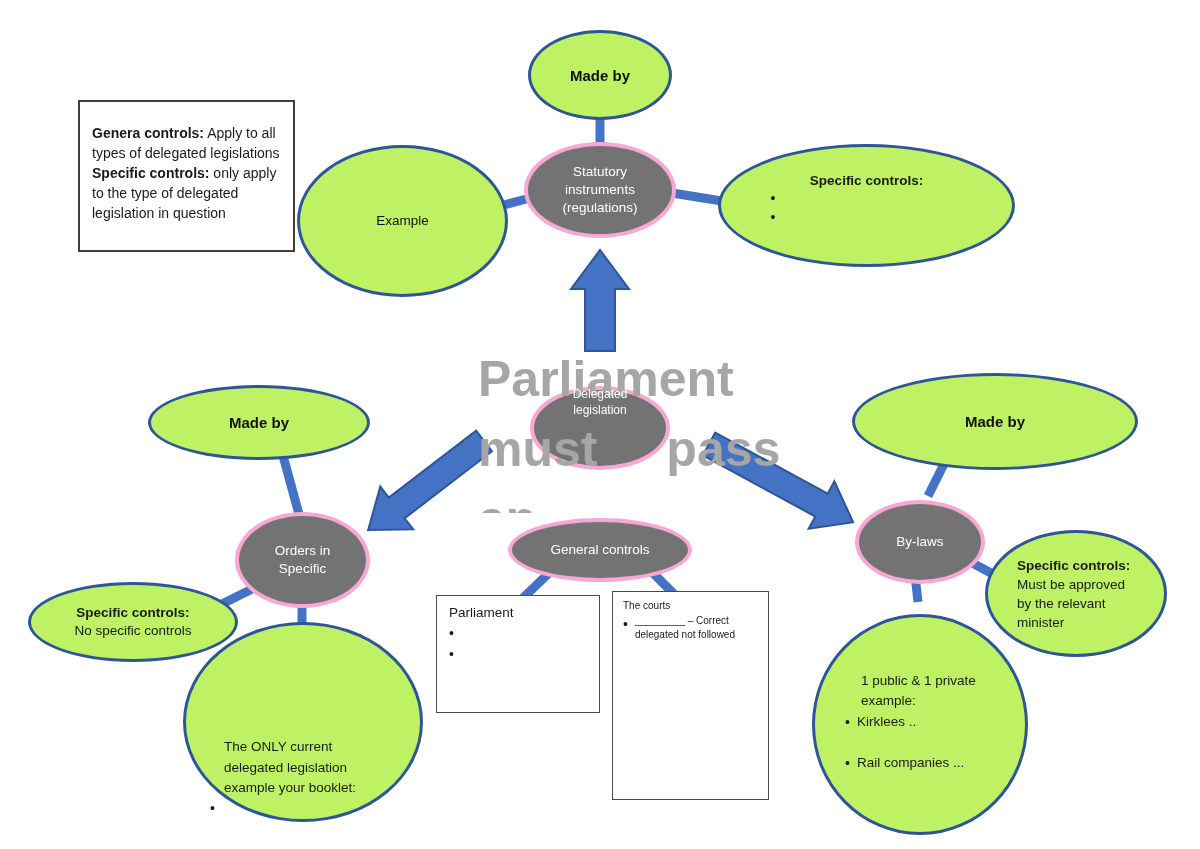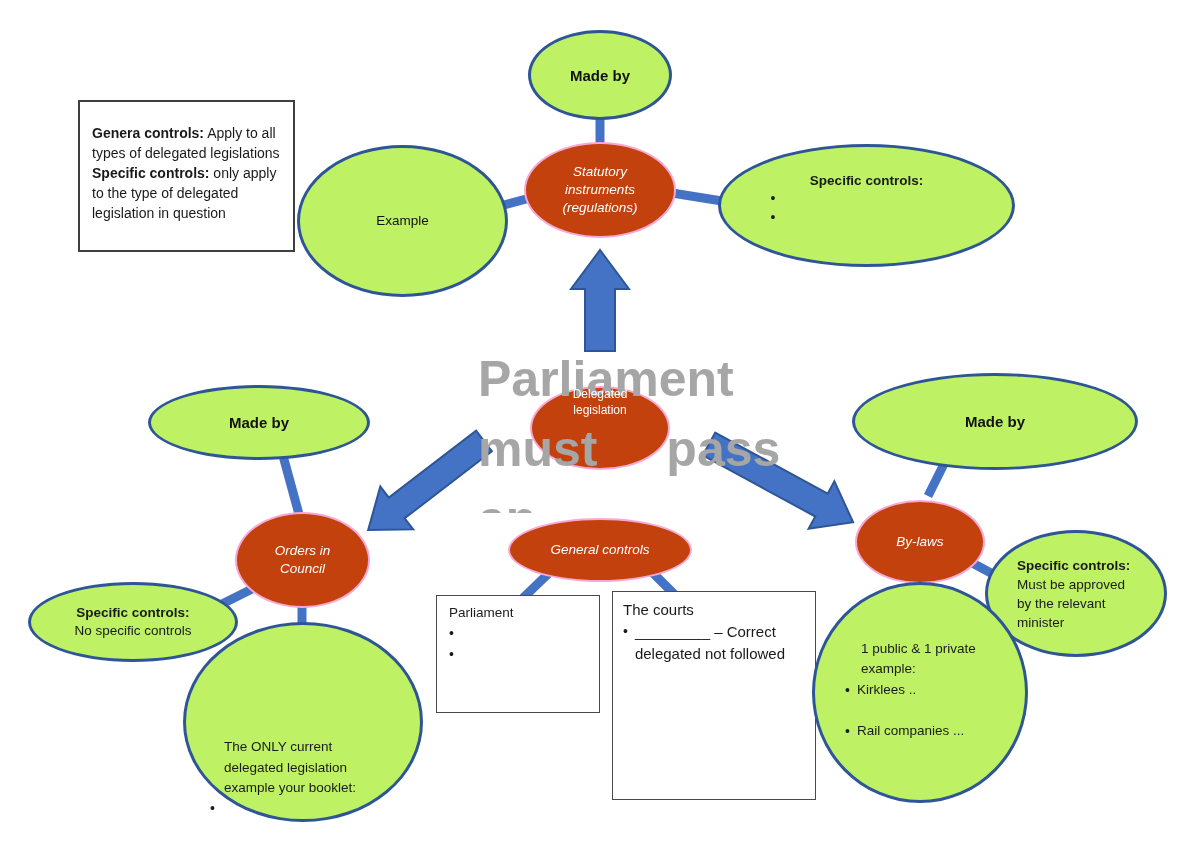--- a/index.html
+++ b/index.html
@@ -2,21 +2,21 @@
 <html><head>
 <meta charset="utf-8">
 <style>
   html,body{margin:0;padding:0;background:#fff;}
   .canvas{position:relative;width:1200px;height:849px;background:#ffffff;overflow:hidden;
           font-family:"Liberation Sans",sans-serif;color:#1a1a1a;}
   svg.links{position:absolute;left:0;top:0;z-index:1;}
   .node{position:absolute;box-sizing:border-box;z-index:2;}
   .ellipse{border-radius:50%;display:flex;align-items:center;justify-content:center;text-align:center;}
   .white-node{background:#bef264;border:3px solid #2E5697;}
-  .blue-node{background:#c2410c;border:2px solid #f9a8d4;color:#ffffff;font-style:italic;}
+  .blue-node{background:#737373;border:4px solid #f9a8d4;color:#ffffff;}
   .made-by{font-weight:bold;font-size:15px;color:#111;}
   .node-label{font-size:13.5px;line-height:1.32;}
   .rect-box{position:absolute;box-sizing:border-box;background:#fff;border:2px solid #3f3f3f;z-index:2;
             font-size:14px;line-height:1.42;}
   .thin-border{border-width:1.5px;border-color:#4a4a4a;}
   .watermark{position:absolute;left:478px;top:352px;width:320px;height:161px;overflow:hidden;
              z-index:3;color:#A6A6A6;font-weight:bold;font-size:50px;pointer-events:none;}
   .wm-line{position:absolute;left:0;white-space:nowrap;line-height:1.1;}
   .wm-1{top:0;}
   .wm-2{top:70px;word-spacing:55px;}
@@ -97,21 +97,21 @@
   <div class="node ellipse blue-node" style="left:530px;top:386px;width:140px;height:84px;"></div>
   <div class="overlay-label" style="left:530px;top:386px;width:140px;height:84px;">
     <span style="width:90px;">Delegated legislation</span>
   </div>
 
   <div class="node ellipse white-node" style="left:148px;top:385px;width:222px;height:75px;">
     <span class="made-by">Made by</span>
   </div>
 
   <div class="node ellipse blue-node" style="left:235px;top:512px;width:135px;height:96px;">
-    <span class="node-label" style="width:85px;">Orders in Council</span>
+    <span class="node-label" style="width:85px;">Orders in Specific</span>
   </div>
 
   <div class="node ellipse white-node" style="left:28px;top:582px;width:210px;height:80px;">
     <div style="font-size:13.5px;line-height:1.35;">
       <div style="font-weight:bold;">Specific controls:</div>
       <div>No specific controls</div>
     </div>
   </div>
 
   <div class="node ellipse white-node" style="left:183px;top:622px;width:240px;height:200px;align-items:flex-end;">
@@ -130,21 +130,21 @@
   <div class="rect-box thin-border" style="left:436px;top:595px;width:164px;height:118px;padding:7px 12px;font-size:13.5px;line-height:1.5;">
     <div>Parliament</div>
     <div class="bullet-row small-gap">
       <span></span>
     </div>
     <div class="bullet-row small-gap">
       <span></span>
     </div>
   </div>
 
-  <div class="rect-box thin-border" style="left:612px;top:591px;width:204px;height:209px;padding:7px 10px;font-size:15px;line-height:1.45;">
+  <div class="rect-box thin-border" style="left:612px;top:591px;width:157px;height:209px;padding:7px 10px;font-size:10px;line-height:1.45;">
     <div>The courts</div>
     <div class="bullet-row">
       <span>_________ – Correct delegated not followed</span>
     </div>
   </div>
 
   <div class="node ellipse white-node" style="left:852px;top:373px;width:286px;height:97px;">
     <span class="made-by">Made by</span>
   </div>
 
@@ -152,21 +152,21 @@
     <span class="node-label">By-laws</span>
   </div>
 
   <div class="node ellipse white-node" style="left:985px;top:530px;width:182px;height:127px;align-items:flex-start;">
     <div class="inner-left" style="padding-top:24px;width:118px;font-size:13.5px;line-height:1.4;">
       <div style="font-weight:bold;">Specific controls:</div>
       <div>Must be approved by the relevant minister</div>
     </div>
   </div>
 
-  <div class="node ellipse white-node" style="left:812px;top:582px;width:216px;height:221px;align-items:flex-start;">
+  <div class="node ellipse white-node" style="left:812px;top:614px;width:216px;height:221px;align-items:flex-start;">
     <div class="inner-left" style="padding-top:54px;width:150px;font-size:13.5px;line-height:1.5;">
       <div style="margin-left:16px;">1 public &amp; 1 private example:</div>
       <div class="bullet-row">
         <span>Kirklees ..</span>
       </div>
       <div class="bullet-row" style="margin-top:20px;">
         <span>Rail companies ...</span>
       </div>
     </div>
   </div>

